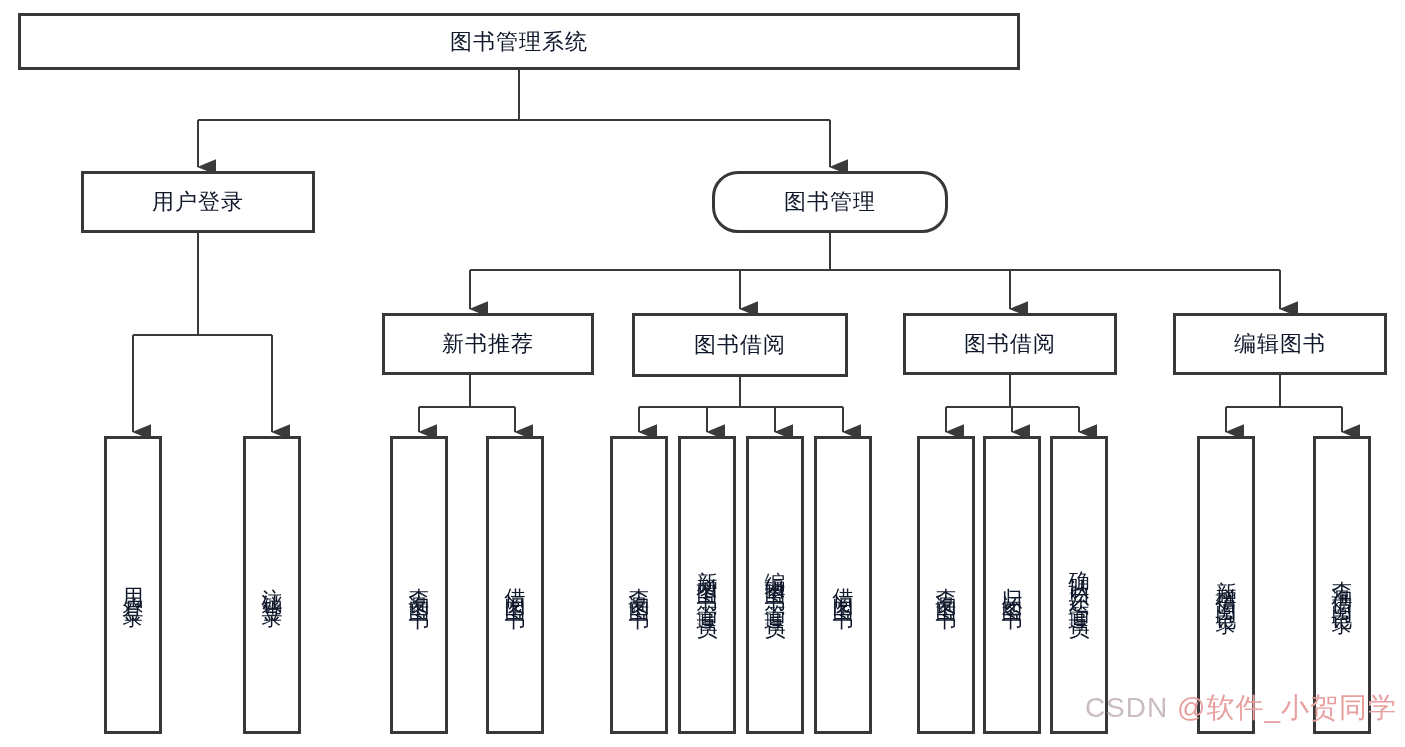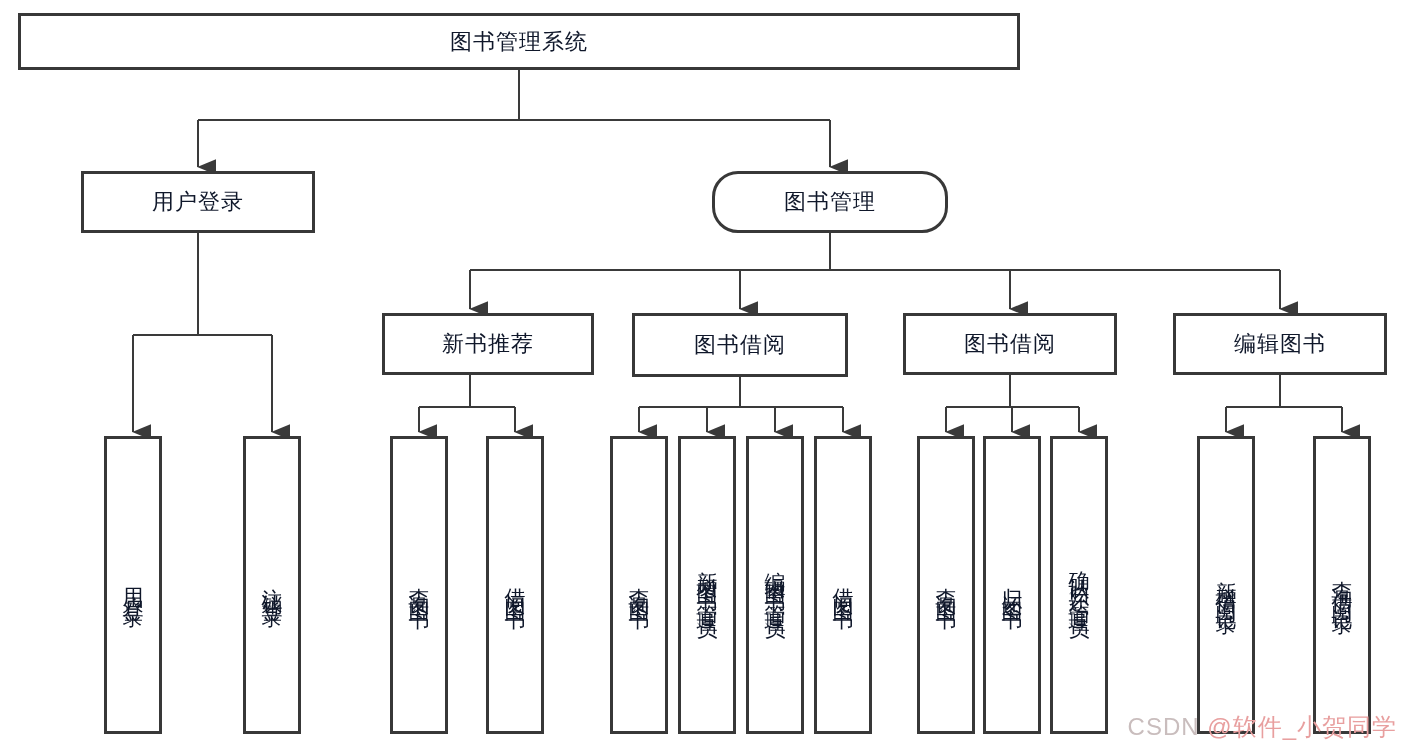--- a/index.html
+++ b/index.html
@@ -27,23 +27,23 @@
   .vnode{font-size:21px;}
   .vnode .vtext{
     writing-mode:vertical-rl;
     text-orientation:mixed;
     letter-spacing:0.33em;
     line-height:1.15;
     white-space:nowrap;
   }
   .watermark{
     position:absolute;
-    right:8px;bottom:4px;
+    right:8px;bottom:20px;
     z-index:3;
-    font-size:24px;
+    font-size:28px;
     letter-spacing:1px;
     pointer-events:none;
     white-space:nowrap;
     text-align:right;
   }
   .wm-prefix{color:#c9bdbd;}
   .wm-handle{color:#e89f9f;}
 </style>
 </head>
 <body>

